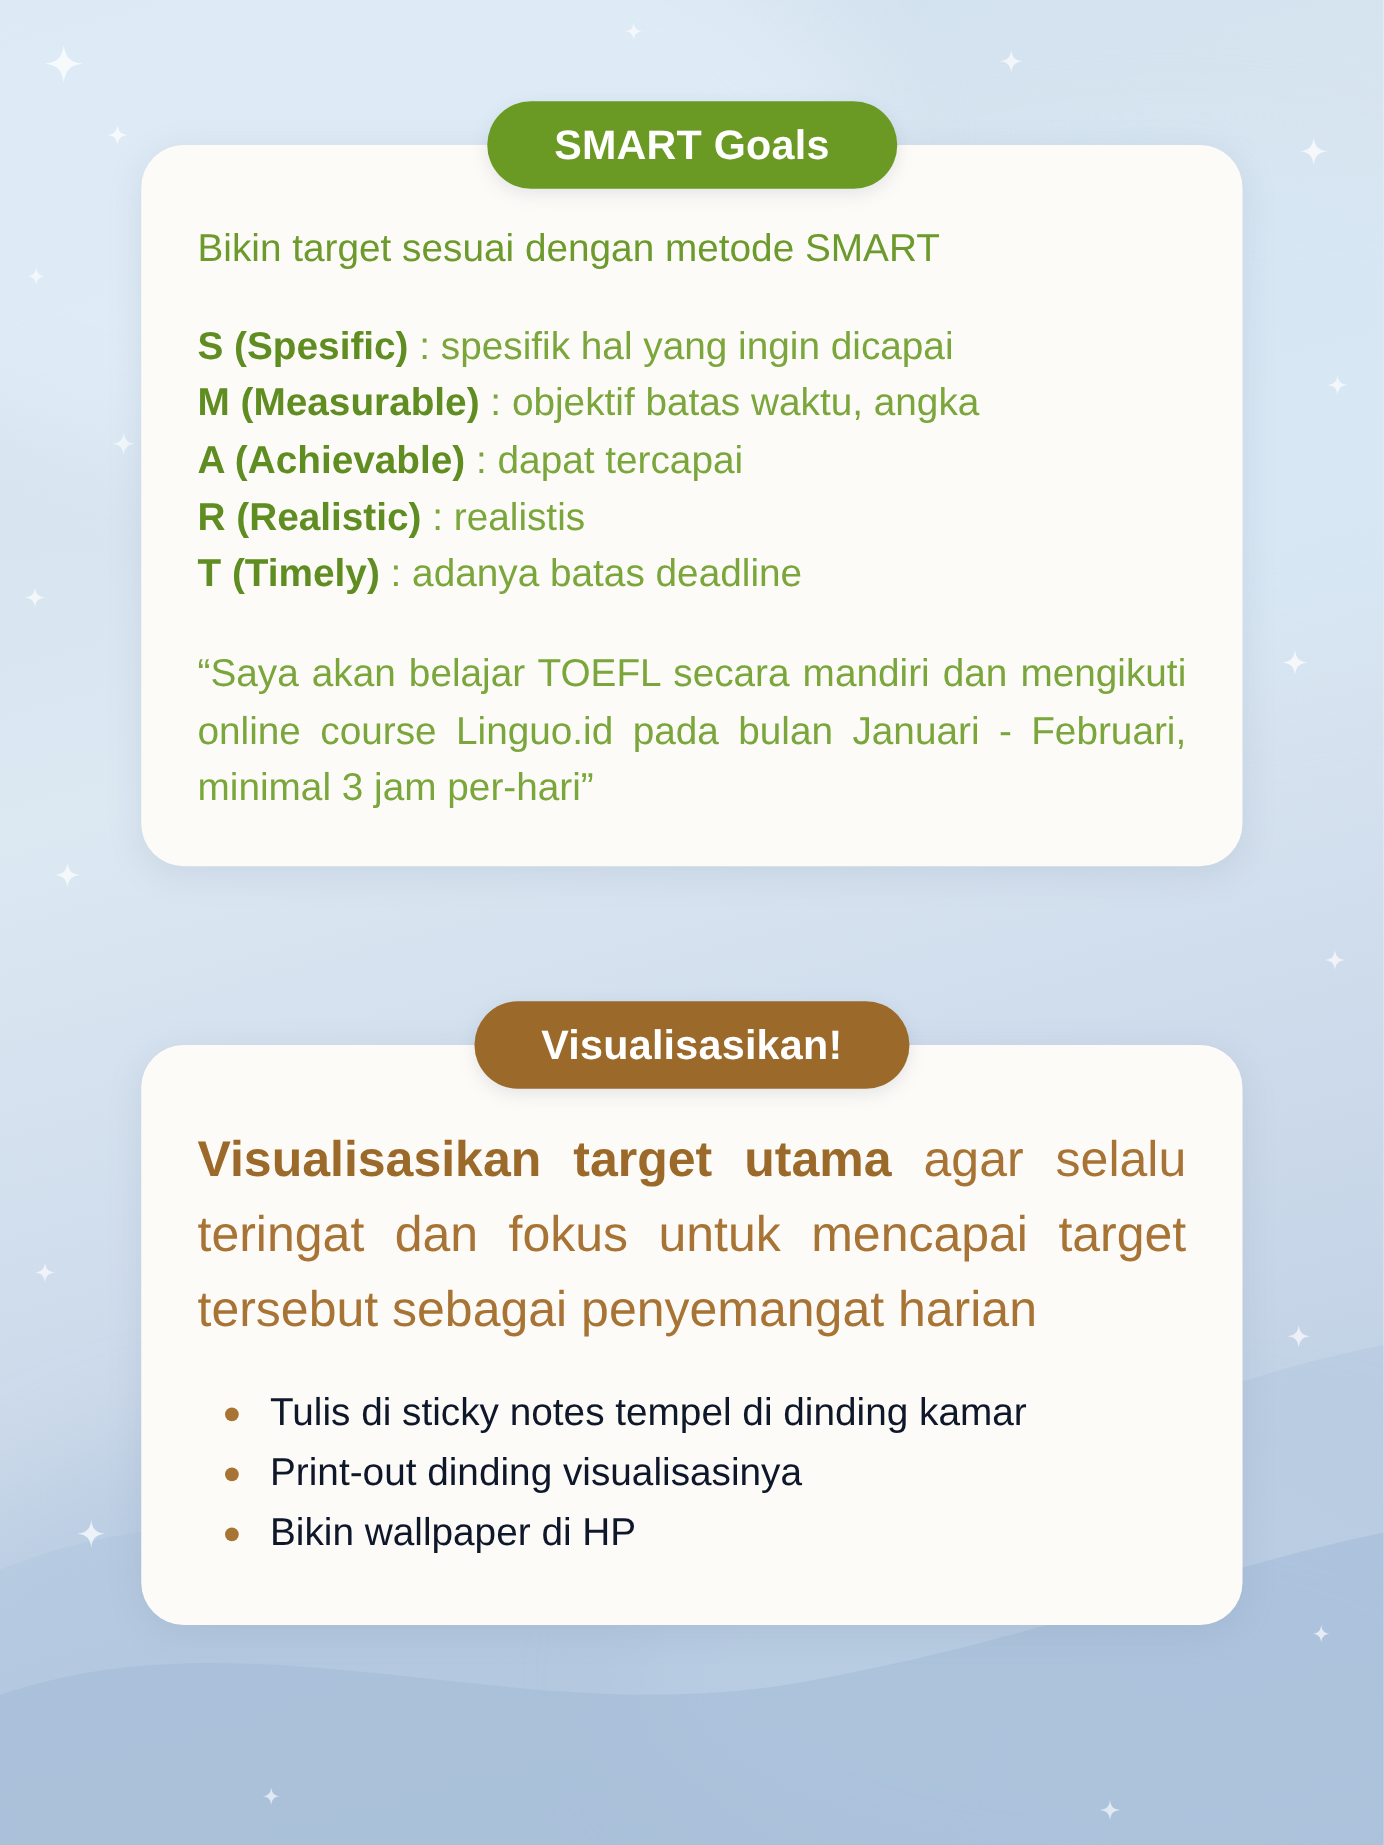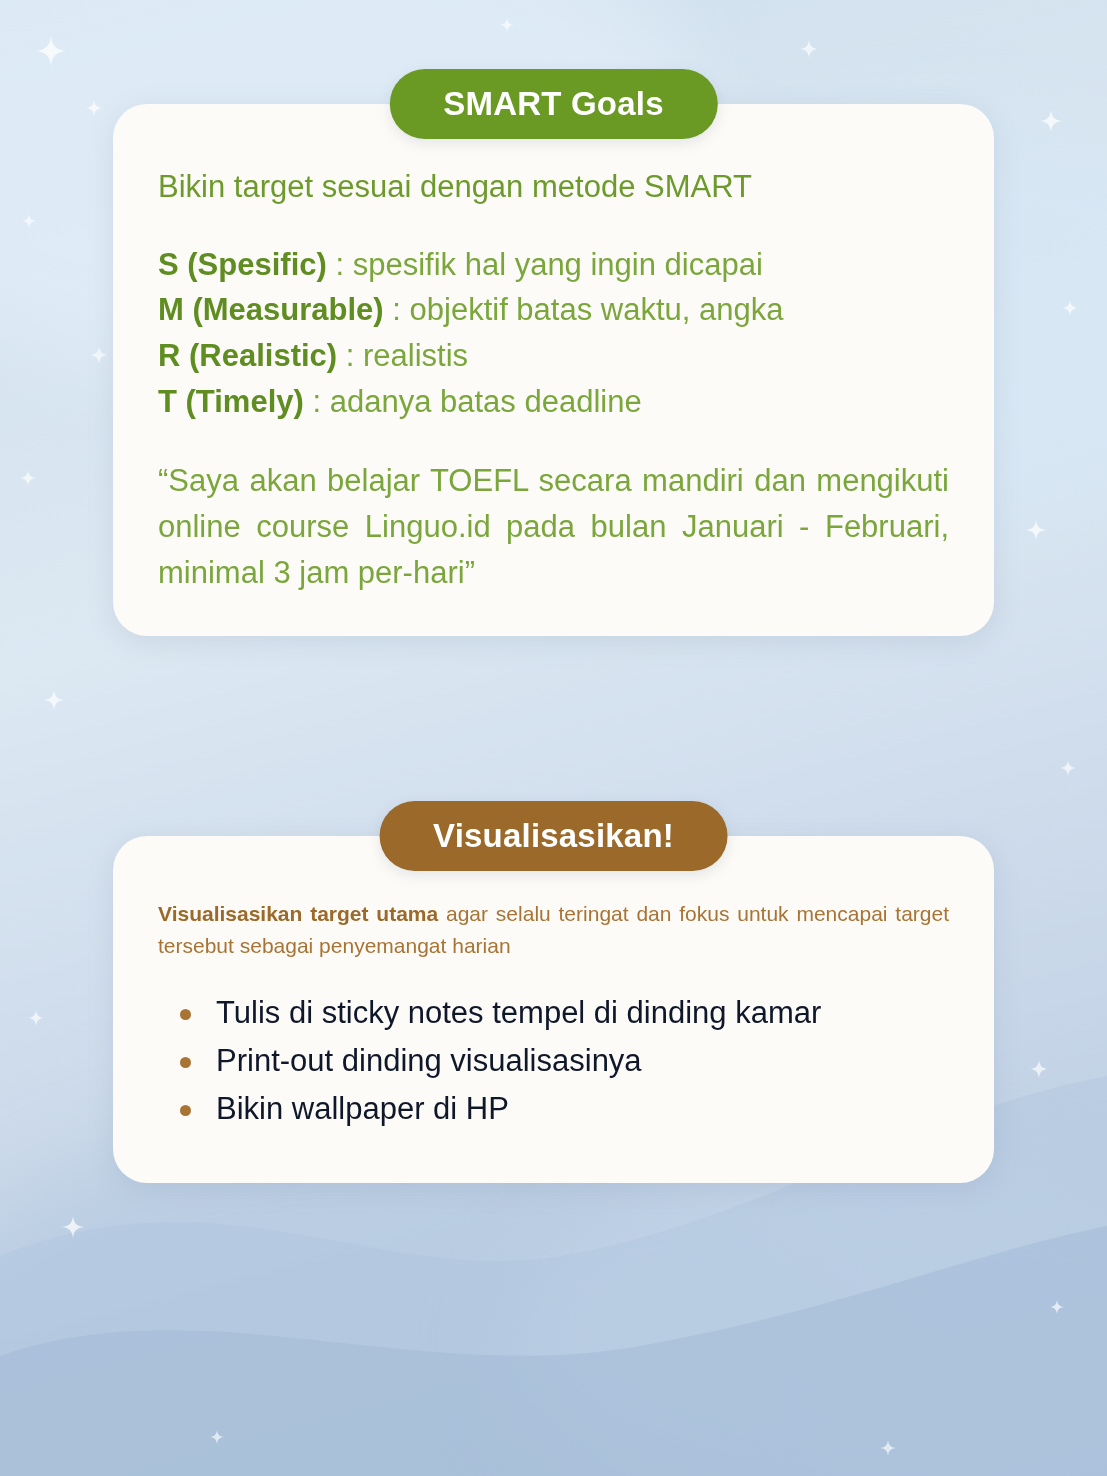--- a/index.html
+++ b/index.html
@@ -52,21 +52,21 @@
 
   .card {
     position: absolute;
     left: 113px;
     width: 881px;
     background: #fdfbf7;
     border-radius: 34px;
     box-shadow: 0 6px 26px rgba(120,140,165,0.18);
   }
 
-  .card-smart { top: 104px; padding: 62px 45px 40px 45px; }
+  .card-smart { top: 116px; padding: 62px 45px 40px 45px; }
   .card-vis   { top: 836px; padding: 62px 45px 48px 45px; }
 
   .pill {
     position: absolute;
     top: 0;
     left: 50%;
     transform: translate(-50%, -50%);
     border-radius: 40px;
     padding: 16px 54px;
     color: #ffffff;
@@ -104,21 +104,21 @@
 
   .quote {
     font-size: 31px;
     color: #7aa63c;
     line-height: 1.48;
     text-align: justify;
     text-align-last: left;
   }
 
   .vis-para {
-    font-size: 21px;
+    font-size: 40px;
     color: #a87435;
     line-height: 1.5;
     text-align: justify;
     text-align-last: left;
     margin-bottom: 30px;
   }
   .vis-para b { color: #9b6a2a; font-weight: bold; }
 
   .bullets {
     list-style: none;
@@ -266,20 +266,23 @@
     <div class="intro">Bikin target sesuai dengan metode SMART</div>
 
     <div class="smart-list">
       <div class="smart-row">
         <span class="key">S (Spesific)</span><span class="val"> : </span><span class="val">spesifik hal yang ingin dicapai</span>
       </div>
       <div class="smart-row">
         <span class="key">M (Measurable)</span><span class="val"> : </span><span class="val">objektif batas waktu, angka</span>
       </div>
       <div class="smart-row">
+        <span class="key">A (Achievable)</span><span class="val"> : </span><span class="val">dapat tercapai</span>
+      </div>
+      <div class="smart-row">
         <span class="key">R (Realistic)</span><span class="val"> : </span><span class="val">realistis</span>
       </div>
       <div class="smart-row">
         <span class="key">T (Timely)</span><span class="val">  : </span><span class="val">adanya batas deadline</span>
       </div>
     </div>
 
     <div class="quote">“Saya akan belajar TOEFL secara mandiri dan mengikuti online course Linguo.id pada bulan Januari - Februari, minimal 3 jam per-hari”</div>
   </div>
 

